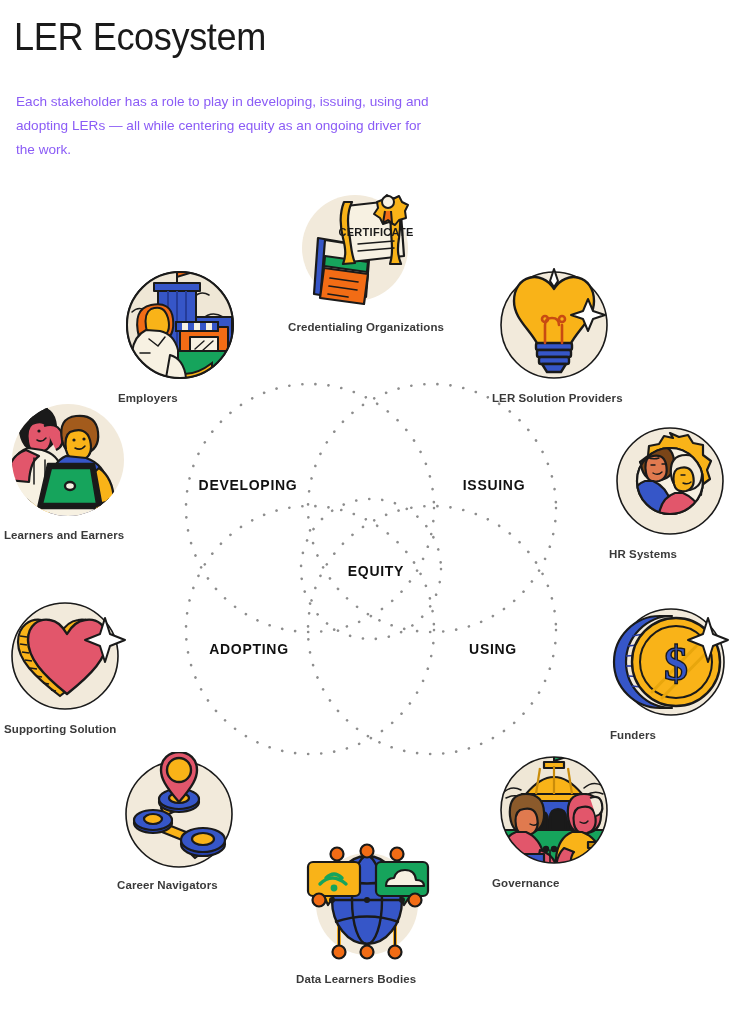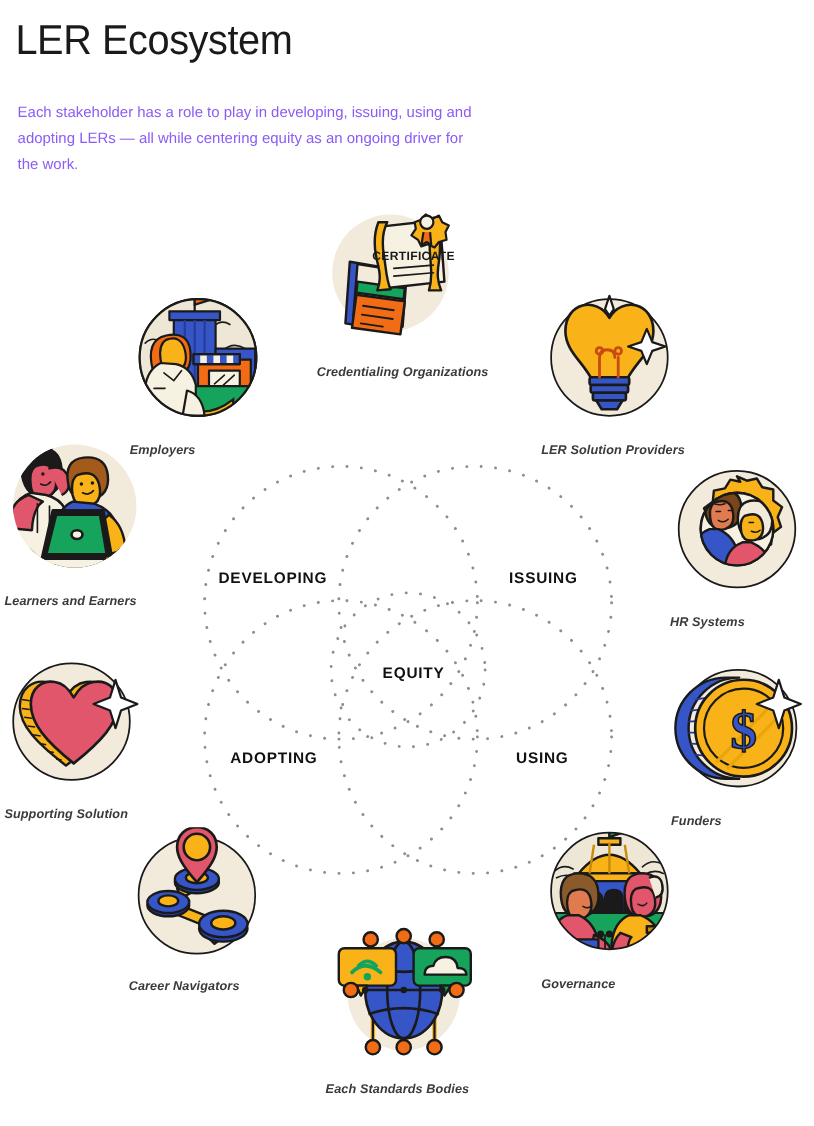--- a/index.html
+++ b/index.html
@@ -19,43 +19,42 @@
     color: #1a1a1a; line-height: 46px;
     font-family: "Liberation Sans Narrow", "Liberation Sans", sans-serif;
     transform: scaleX(0.95); transform-origin: left center;
   }
   .page-subtitle {
     position: absolute; left: 16px; top: 90px; width: 420px;
     font-size: 13.6px; line-height: 24px; color: #8b5cf6;
   }
 
   
-  .venn { position: absolute; left: 170px; top: 408px; width: 400px; height: 400px; }
+  .venn { position: absolute; left: 170px; top: 368px; width: 400px; height: 400px; }
   .venn svg { display: block; }
   .venn-label {
     position: absolute; font-size: 14px; font-weight: 700;
     letter-spacing: 0.7px; color: #111; white-space: nowrap;
     transform: translate(-50%,-50%);
     font-family: "Liberation Sans Narrow","Liberation Sans",sans-serif;
   }
   .vl-developing { left: 78px;  top: 117px; }
   .vl-issuing    { left: 324px; top: 117px; }
   .vl-adopting   { left: 79px;  top: 281px; }
   .vl-using      { left: 323px; top: 281px; }
   .vl-equity     { left: 206px; top: 203px; }
 
   
   .node { position: absolute; }
   .node .art { position: relative; margin: 0 auto; }
   .node .art svg { display: block; }
   .node-label {
-    margin-top: 19px; font-size: 11.5px; font-weight: 700;
+    margin-top: 7px; font-size: 11.5px; font-weight: 700;
     color: #3a3a3a; letter-spacing: 0.1px; white-space: nowrap;
     font-family: "Liberation Sans Narrow","Liberation Sans",sans-serif;
-    font-style: italic;
   }
 </style>
 </head>
 <body>
 
 <div id="page">
 
   <h1 class="page-title">LER Ecosystem</h1>
   <p class="page-subtitle">Each stakeholder has a role to play in developing, issuing, using and adopting LERs — all while centering equity as an ongoing driver for the work.</p>
 
@@ -552,16 +551,16 @@
           <circle cx="71" cy="116" r="6.5"></circle>
           <circle cx="99" cy="116" r="6.5"></circle>
         </g>
         <g fill="#1A1A1A">
           <circle cx="71" cy="64" r="3"></circle>
           <circle cx="36" cy="64" r="3"></circle>
           <circle cx="106" cy="64" r="3"></circle>
         </g>
       </svg>
     </div>
-    <div class="node-label">Each Standards Bodies</div>
+    <div class="node-label">Data Learners Bodies</div>
   </div>
 
 </div>
 
 </body></html>

